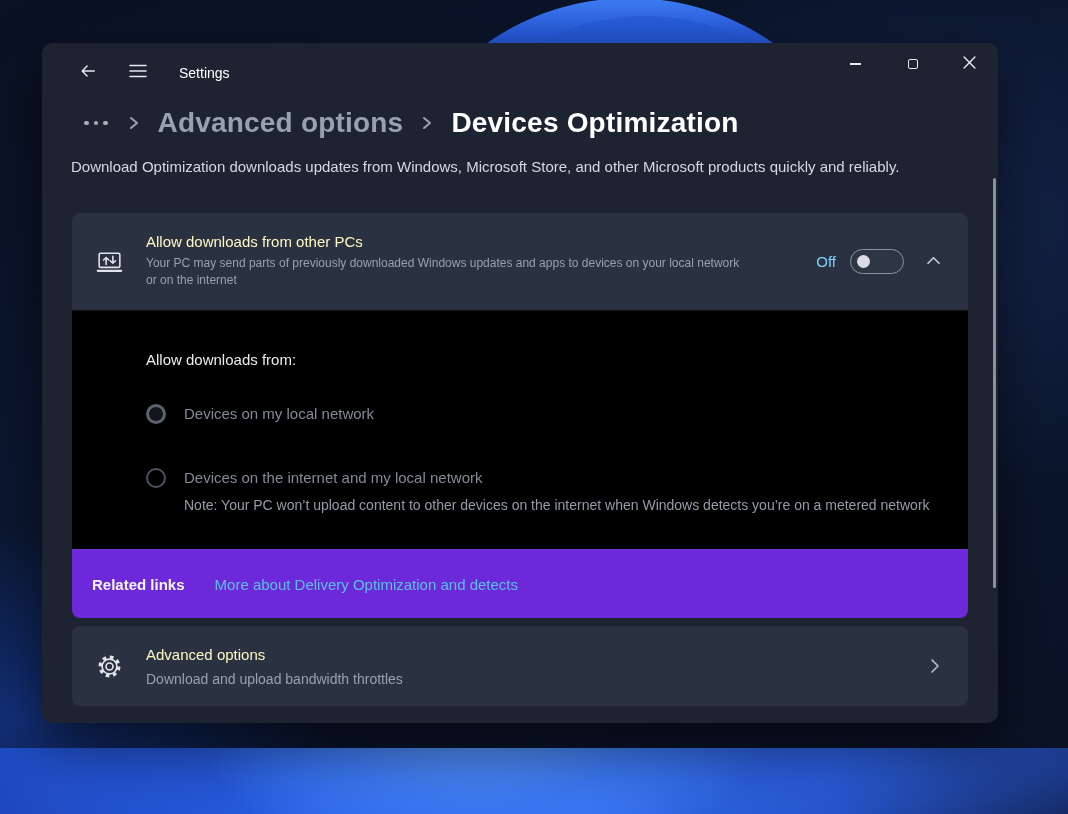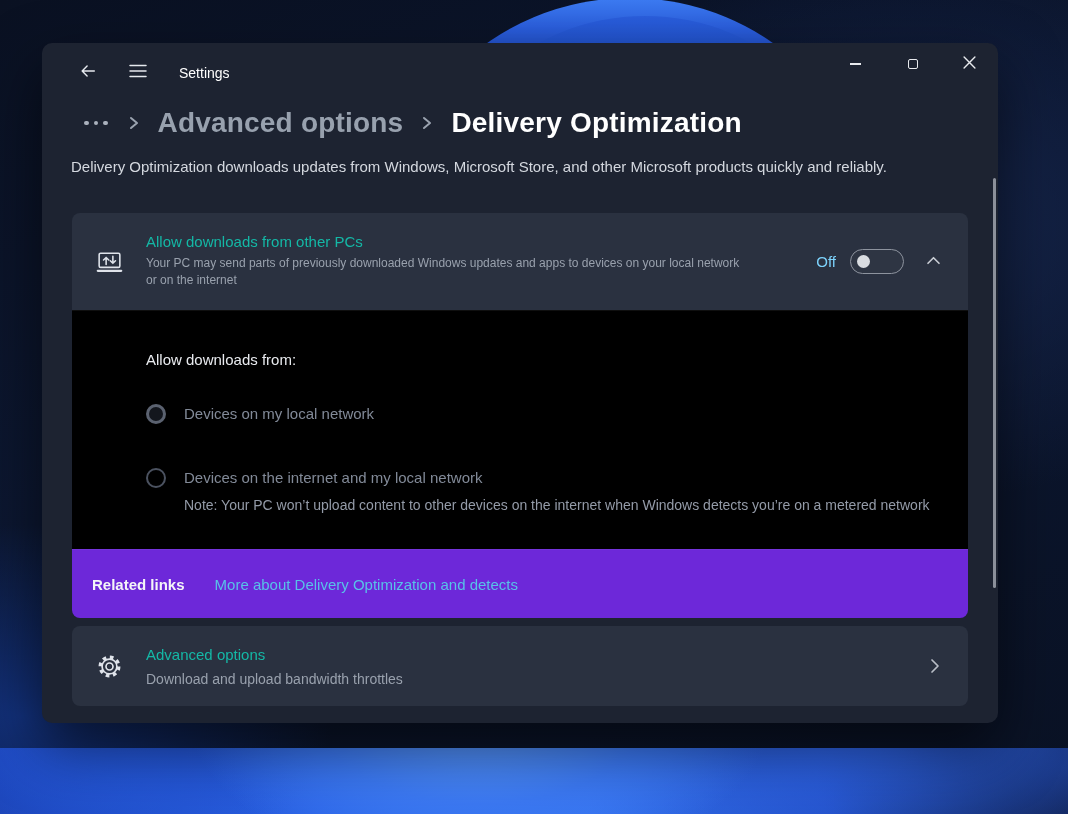--- a/index.html
+++ b/index.html
@@ -50,21 +50,21 @@
 
   .page-desc { margin:17px 30px 0 29px; font-size:15px; line-height:1.45; color:#d4d8df; max-width:900px; }
 
   .content { padding:0 30px; margin-top:35px; }
 
   
   .card-group { border-radius:8px; overflow:hidden; }
   .card-header { background:#2a3140; min-height:97px; display:flex; align-items:center; padding-right:20px; cursor:pointer; }
   .card-icon { width:74px; flex-shrink:0; display:flex; justify-content:center; }
   .card-text { flex:1; padding:14px 0; }
-  .card-title { color:#14b8a6; font-size:15px; margin-bottom:5px; }
+  .card-title { color:#fef9c3; font-size:15px; margin-bottom:5px; }
   .card-sub { color:#99a1ad; font-size:12px; line-height:1.48; max-width:600px; }
   .card-controls { display:flex; align-items:center; gap:14px; }
   .toggle-label { color:#7dd3fc; font-size:15px; }
   .toggle { position:relative; width:54px; height:25px; border:1px solid #8d939e; border-radius:13px; background:rgba(255,255,255,.02); cursor:pointer; flex-shrink:0; }
   .toggle .knob { position:absolute; left:6px; top:5px; width:13px; height:13px; border-radius:50%; background:#d9dce1; }
   .chev-btn { display:flex; align-items:center; justify-content:center; width:30px; height:30px; cursor:pointer; }
 
   .expander-body { background:#000000; border-top:1px solid rgba(255,255,255,.06); padding:40px 30px 34px 74px; }
   .group-label { color:#e9ebef; font-size:15px; }
   .radio-row { display:flex; margin-top:36px; cursor:pointer; }
@@ -140,24 +140,24 @@
         <svg width="12" height="20" viewBox="0 0 12 20" fill="none" stroke="#9aa2af" stroke-width="2" stroke-linecap="round" stroke-linejoin="round">
             <path d="M3 5 L9 10 L3 15"></path>
           </svg>
       </span>
       <span class="crumb parent">Advanced options</span>
       <span class="crumb-sep">
         <svg width="12" height="20" viewBox="0 0 12 20" fill="none" stroke="#9aa2af" stroke-width="2" stroke-linecap="round" stroke-linejoin="round">
             <path d="M3 5 L9 10 L3 15"></path>
           </svg>
       </span>
-      <span class="crumb current">Delivery Optimization</span>
+      <span class="crumb current">Devices Optimization</span>
     </div>
 
-    <div class="page-desc">Delivery Optimization downloads updates from Windows, Microsoft Store, and other Microsoft products quickly and reliably.</div>
+    <div class="page-desc">Download Optimization downloads updates from Windows, Microsoft Store, and other Microsoft products quickly and reliably.</div>
 
     <div class="content">
 
       <div class="card-group">
         <div class="card-header">
           <div class="card-icon">
             <svg width="27" height="27" viewBox="0 0 24 24" fill="none" stroke="#dfe3ea" stroke-width="1.4" stroke-linecap="round" stroke-linejoin="round">
               <rect x="2.8" y="4.6" width="18.4" height="12.6" rx="1.3"></rect>
               <path d="M9 14.6 V8.4 M6.7 10.7 L9 8.4 L11.3 10.7"></path>
               <path d="M15 7.4 V13.6 M12.7 11.3 L15 13.6 L17.3 11.3"></path>

